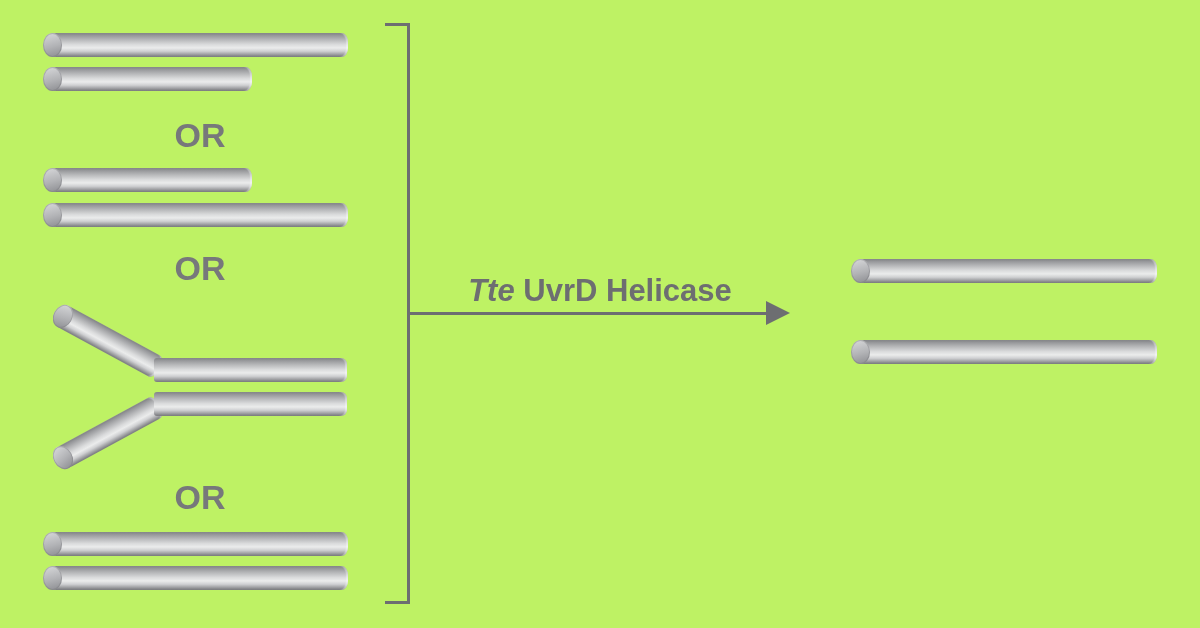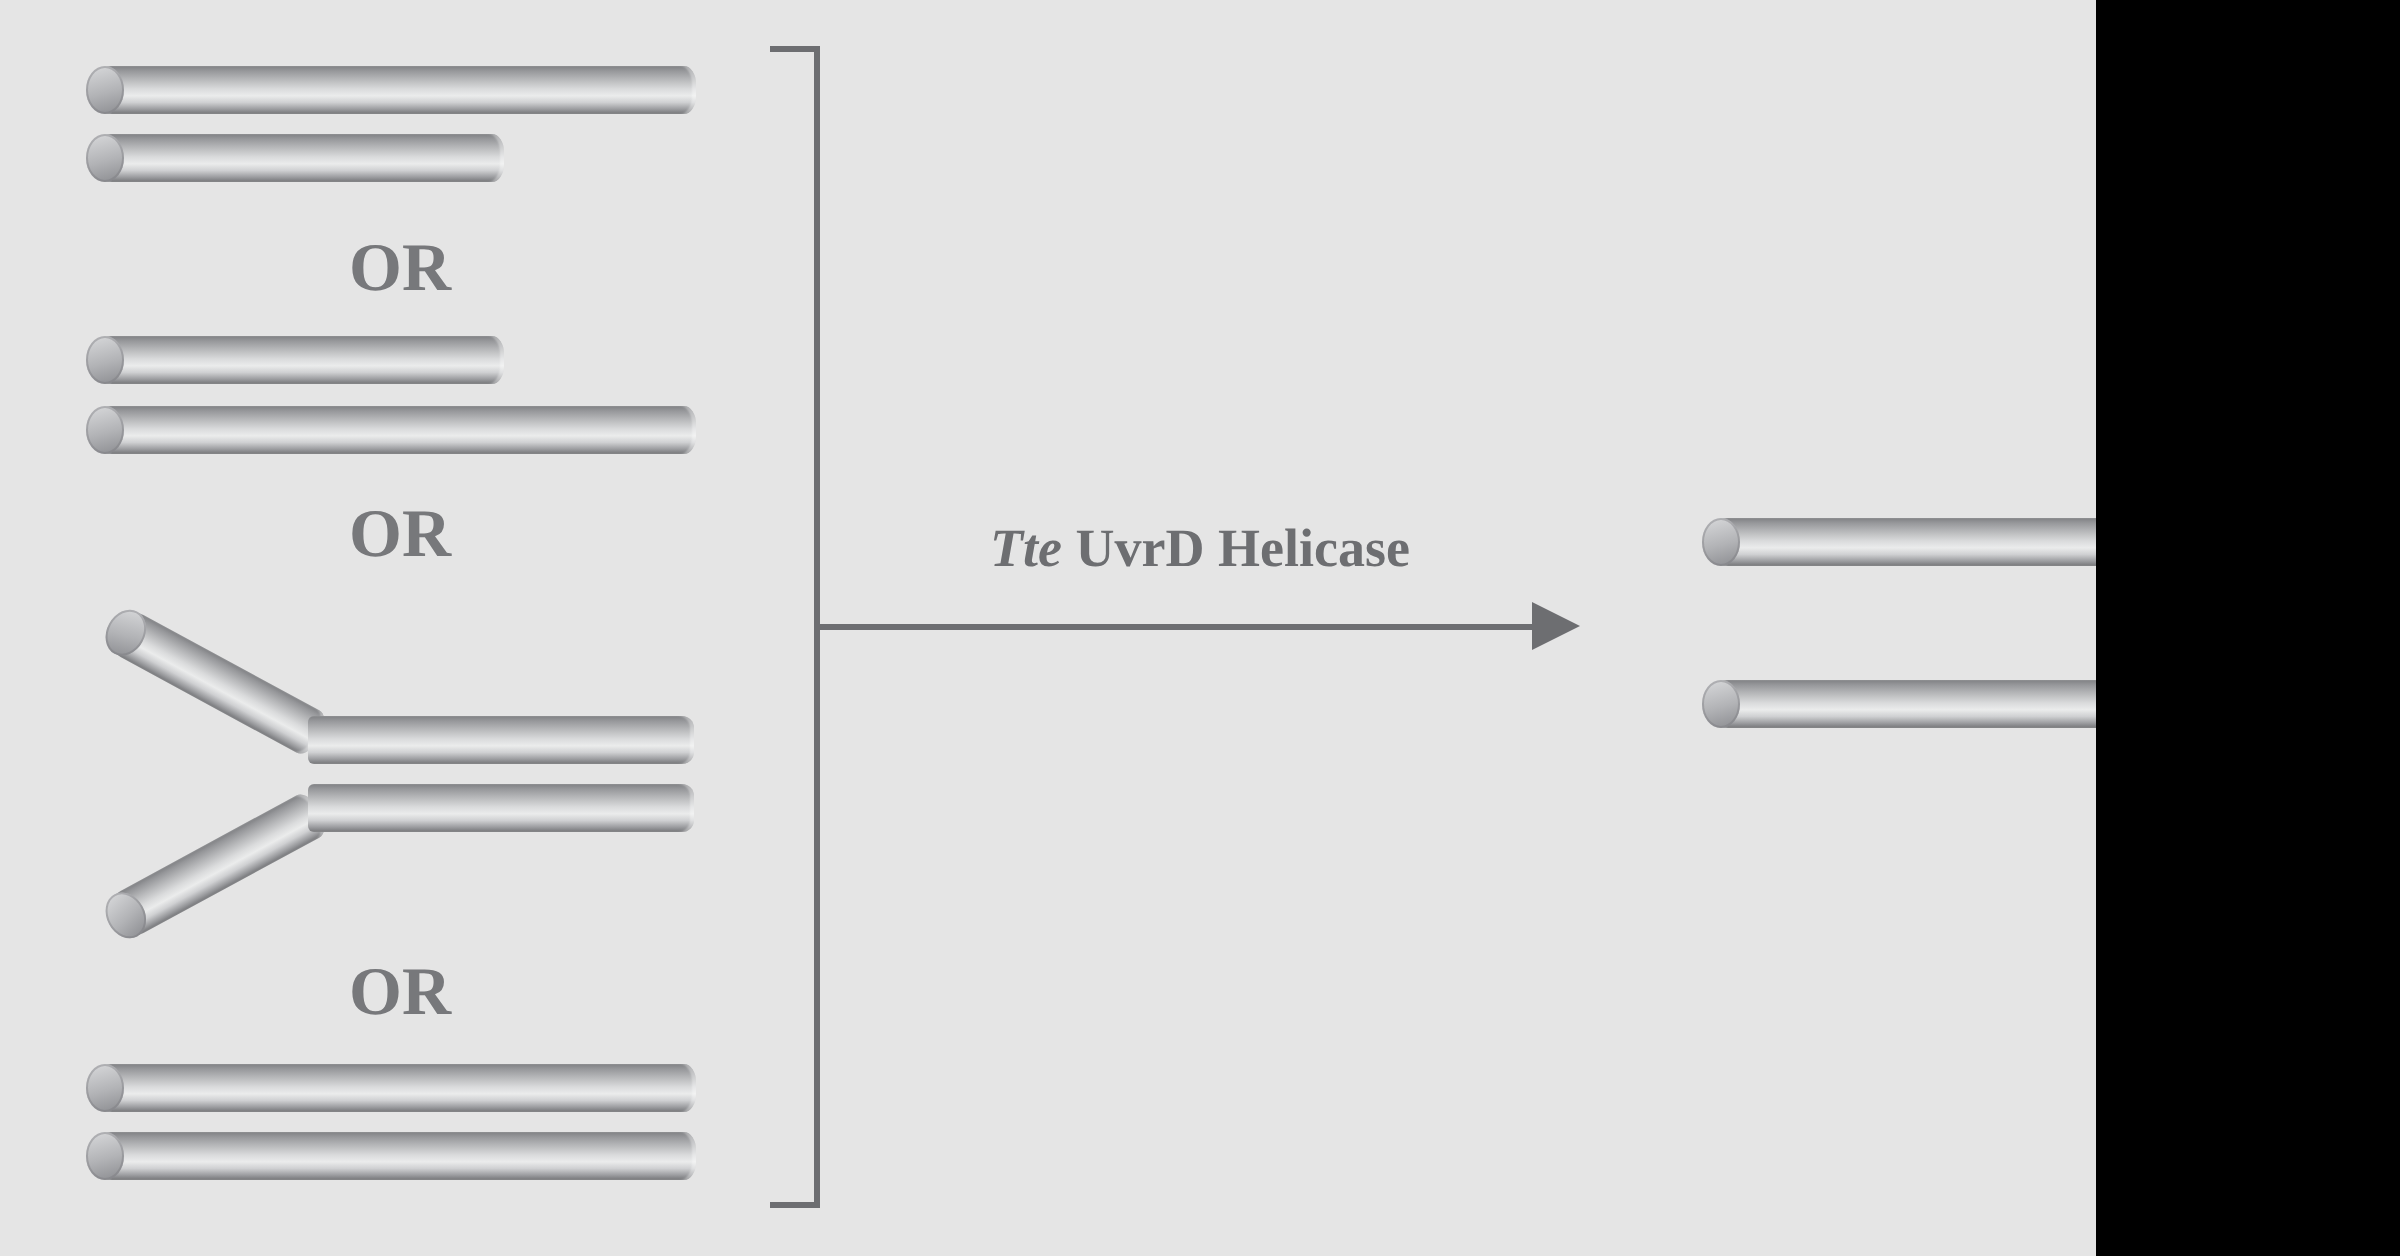--- a/index.html
+++ b/index.html
@@ -1,22 +1,22 @@
 <!DOCTYPE html>
 <html><head>
 <meta charset="utf-8">
 <style>
   html, body { margin: 0; padding: 0; background: #000; }
   .stage {
     position: relative;
-    width: 1048px;
+    width: 1200px;
     height: 628px;
-    background: #e5e5e5;
+    background: #bef264;
     overflow: hidden;
-    font-family: Liberation Serif, serif;
+    font-family: Liberation Sans, sans-serif;
   }
 
   
   .rod {
     position: absolute;
     height: 24px;
     border-radius: 12px 6px 6px 12px / 12px 9px 9px 12px;
     background: linear-gradient(to bottom,
       #7f8083 0%, #96979a 10%, #b7b8ba 28%, #dadbdc 48%,
       #ebecec 62%, #cfd0d2 76%, #9b9c9f 90%, #737477 100%);
@@ -44,24 +44,24 @@
     text-align: center;
     font-size: 34px;
     font-weight: bold;
     line-height: 1;
     color: #77787b;
     letter-spacing: 0px;
   }
   .enzyme-label {
     position: absolute;
     left: 410px;
-    top: 261px;
+    top: 275px;
     width: 380px;
     text-align: center;
-    font-size: 27px;
+    font-size: 31px;
     font-weight: bold;
     line-height: 1;
     color: #6d6e71;
     white-space: nowrap;
   }
   .enzyme-label .it { font-style: italic; }
 
   
   .bracket-part { position: absolute; background: #6d6e71; }
   .bracket-vline  { left: 407px; top: 23px;  width: 3px;  height: 581px; }

